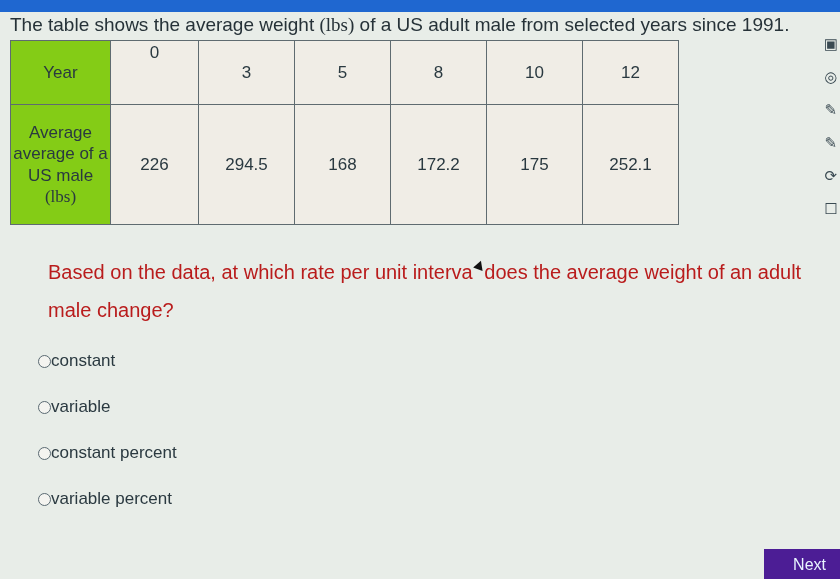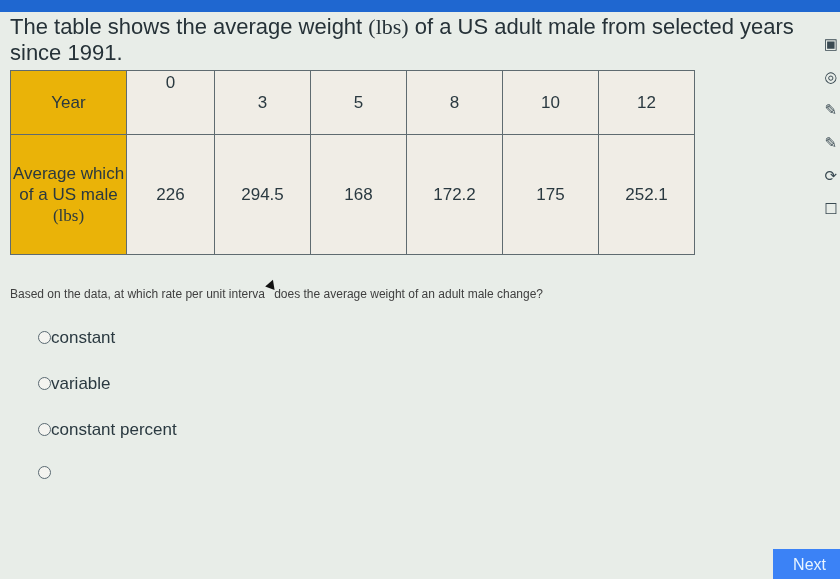--- a/index.html
+++ b/index.html
@@ -17,59 +17,60 @@
     position: absolute;
     top: 0; left: 0;
   }
   .content {
     position: absolute;
     top: 14px;
     left: 10px;
     width: 800px;
   }
   .intro {
-    font-size: 22px;
+    font-size: 19px;
     color: #263238;
     margin-bottom: 4px;
   }
   .unit { font-family: Georgia, 'Times New Roman', serif; }
   table.data {
     border-collapse: collapse;
     background: #f0ede6;
     margin-bottom: 28px;
   }
   table.data th, table.data td {
     border: 1px solid #5f6b70;
     text-align: center;
     font-size: 17px;
     color: #2a3940;
     font-weight: 400;
     padding: 0;
   }
   .rowhead {
-    background: #eab308;
+    background: #84cc16;
     font-weight: 600;
     font-size: 16px;
     color: #323a3e;
-    width: 116px;
+    width: 100px;
     line-height: 1.25;
     padding: 6px 4px;
   }
   .rowhead .unit { font-weight: 400; }
   .year-row th.rowhead { height: 64px; }
   .weight-row th.rowhead { height: 120px; }
   .c0 { width: 88px; }
   .c  { width: 96px; }
   .zero-cell { vertical-align: top; padding-top: 2px !important; }
   .question {
-    font-size: 12px;
-    color: #404040;
+    font-size: 20px;
+    color: #b91c1c;
     line-height: 1.9;
     margin-bottom: 22px;
     max-width: 770px;
+    margin-left: 38px;
   }
   .cursor {
     display: inline-block;
     width: 0; height: 0;
     border-left: 5px solid transparent;
     border-right: 5px solid transparent;
     border-bottom: 9px solid #111;
     transform: rotate(20deg) translateY(-10px);
     margin-left: -2px;
     margin-right: -2px;
@@ -87,24 +88,24 @@
     width: 13px; height: 13px;
     border: 1.5px solid #5a6a72;
     border-radius: 50%;
     background: #f4f4f0;
     flex: 0 0 auto;
   }
   .next-btn {
     position: absolute;
     right: 0px;
     bottom: 0px;
-    background: #3b82f6;
+    background: #4c1d95;
     color: #e8f4ff;
     font-size: 16px;
-    padding: 7px 14px 5px 20px;
+    padding: 7px 14px 5px 29px;
     border: none;
     cursor: pointer;
   }
   .side-icons {
     position: absolute;
     right: 2px;
     top: 36px;
     display: flex;
     flex-direction: column;
     gap: 18px;
@@ -139,21 +140,21 @@
       <th class="rowhead">Year</th>
       <td class="c0 zero-cell">0</td>
       <td class="c">3</td>
       <td class="c">5</td>
       <td class="c">8</td>
       <td class="c">10</td>
       <td class="c">12</td>
     </tr>
     <tr class="weight-row">
       <th class="rowhead">
-        <span>Average which of a US male</span><br>
+        <span>Average average of a US male</span><br>
         <span class="unit">(lbs)</span>
       </th>
       <td class="c0">226</td>
       <td class="c">294.5</td>
       <td class="c">168</td>
       <td class="c">172.2</td>
       <td class="c">175</td>
       <td class="c">252.1</td>
     </tr>
   </tbody>
@@ -171,18 +172,19 @@
     <div class="option">
       <span class="radio"></span>
       <span>variable</span>
     </div>
     <div class="option">
       <span class="radio"></span>
       <span>constant percent</span>
     </div>
     <div class="option">
       <span class="radio"></span>
+      <span>variable percent</span>
     </div>
   </div>
 
 </div>
 
 <button class="next-btn">Next</button>
 
 </body></html>

